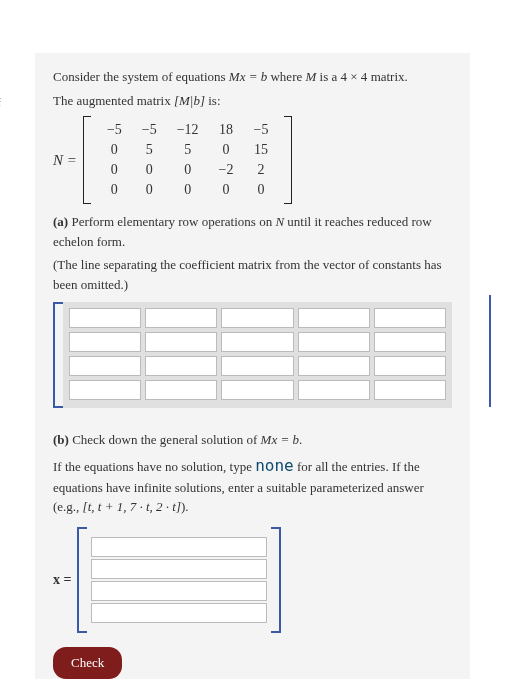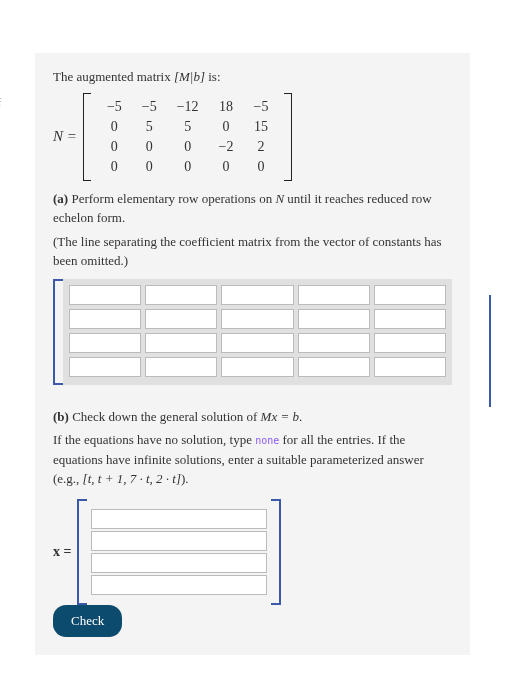--- a/index.html
+++ b/index.html
@@ -22,34 +22,37 @@
 .input-matrix-wrap .bracket { border-color: #3a5aa8; border-width: 2px; width: 10px; }
 .input-matrix-wrap.big .bracket { height: 106px; }
 .input-grid { background: #e0e0e0; padding: 4px; flex: 1; }
 .input-grid table { border-collapse: collapse; width: 100%; }
 .input-grid td { padding: 2px; }
 .input-grid input { width: 100%; height: 20px; border: 1px solid #bbb; background: #fff; font-size: 12px; padding: 0 2px; }
 .vec-wrap { display:flex; align-items:center; margin-top:10px; }
 .vec-label { font-family:'Times New Roman', serif; font-weight: bold; font-size: 14px; margin-right: 6px; }
 .vec-grid { padding: 4px; }
 .vec-grid input { width: 176px; height: 20px; border: 1px solid #bbb; background:#fff; font-size:12px; padding: 0 4px; margin: 2px 0; display:block; }
-.none { color: #8b5cf6; font-family: monospace; font-size: 10px; }
-.check-btn { background: #0c4a6e; color: #fff; border: none; padding: 8px 18px; font-size: 13px; border-radius: 13px; cursor: pointer; font-family: inherit; }
+.none { color: #0c4a6e; font-family: monospace; font-size: 16px; }
+.check-btn { margin-top: 14px; background: #7f1d1d; color: #fff; border: none; padding: 8px 18px; font-size: 13px; border-radius: 13px; cursor: pointer; font-family: inherit; }
 .overflow-bar { position:absolute; right:35px; top:295px; width:1px; height:112px; border-right: 2px solid #3a5aa8; border-top: 2px solid #3a5aa8; border-bottom:2px solid #3a5aa8;}
 </style>
 </head>
 <body>
 
 <div class="side-fragment">
   <div>e</div>
   <div>of</div>
 </div>
 
 <div class="panel">
 
+  <p>
+    <span>Consider the system of equations </span><span class="math">Mx = b</span><span> where </span><span class="math">M</span><span> is a </span><span class="math math-up">4 × 4</span><span> matrix.</span>
+  </p>
 
   <p>
     <span>The augmented matrix </span><span class="math">[M|b]</span><span> is:</span>
   </p>
 
   <div class="mat-wrap">
     <span class="mat-label">N =</span>
     <span class="bracket left"></span>
     <span class="mat-body">
       <table>

